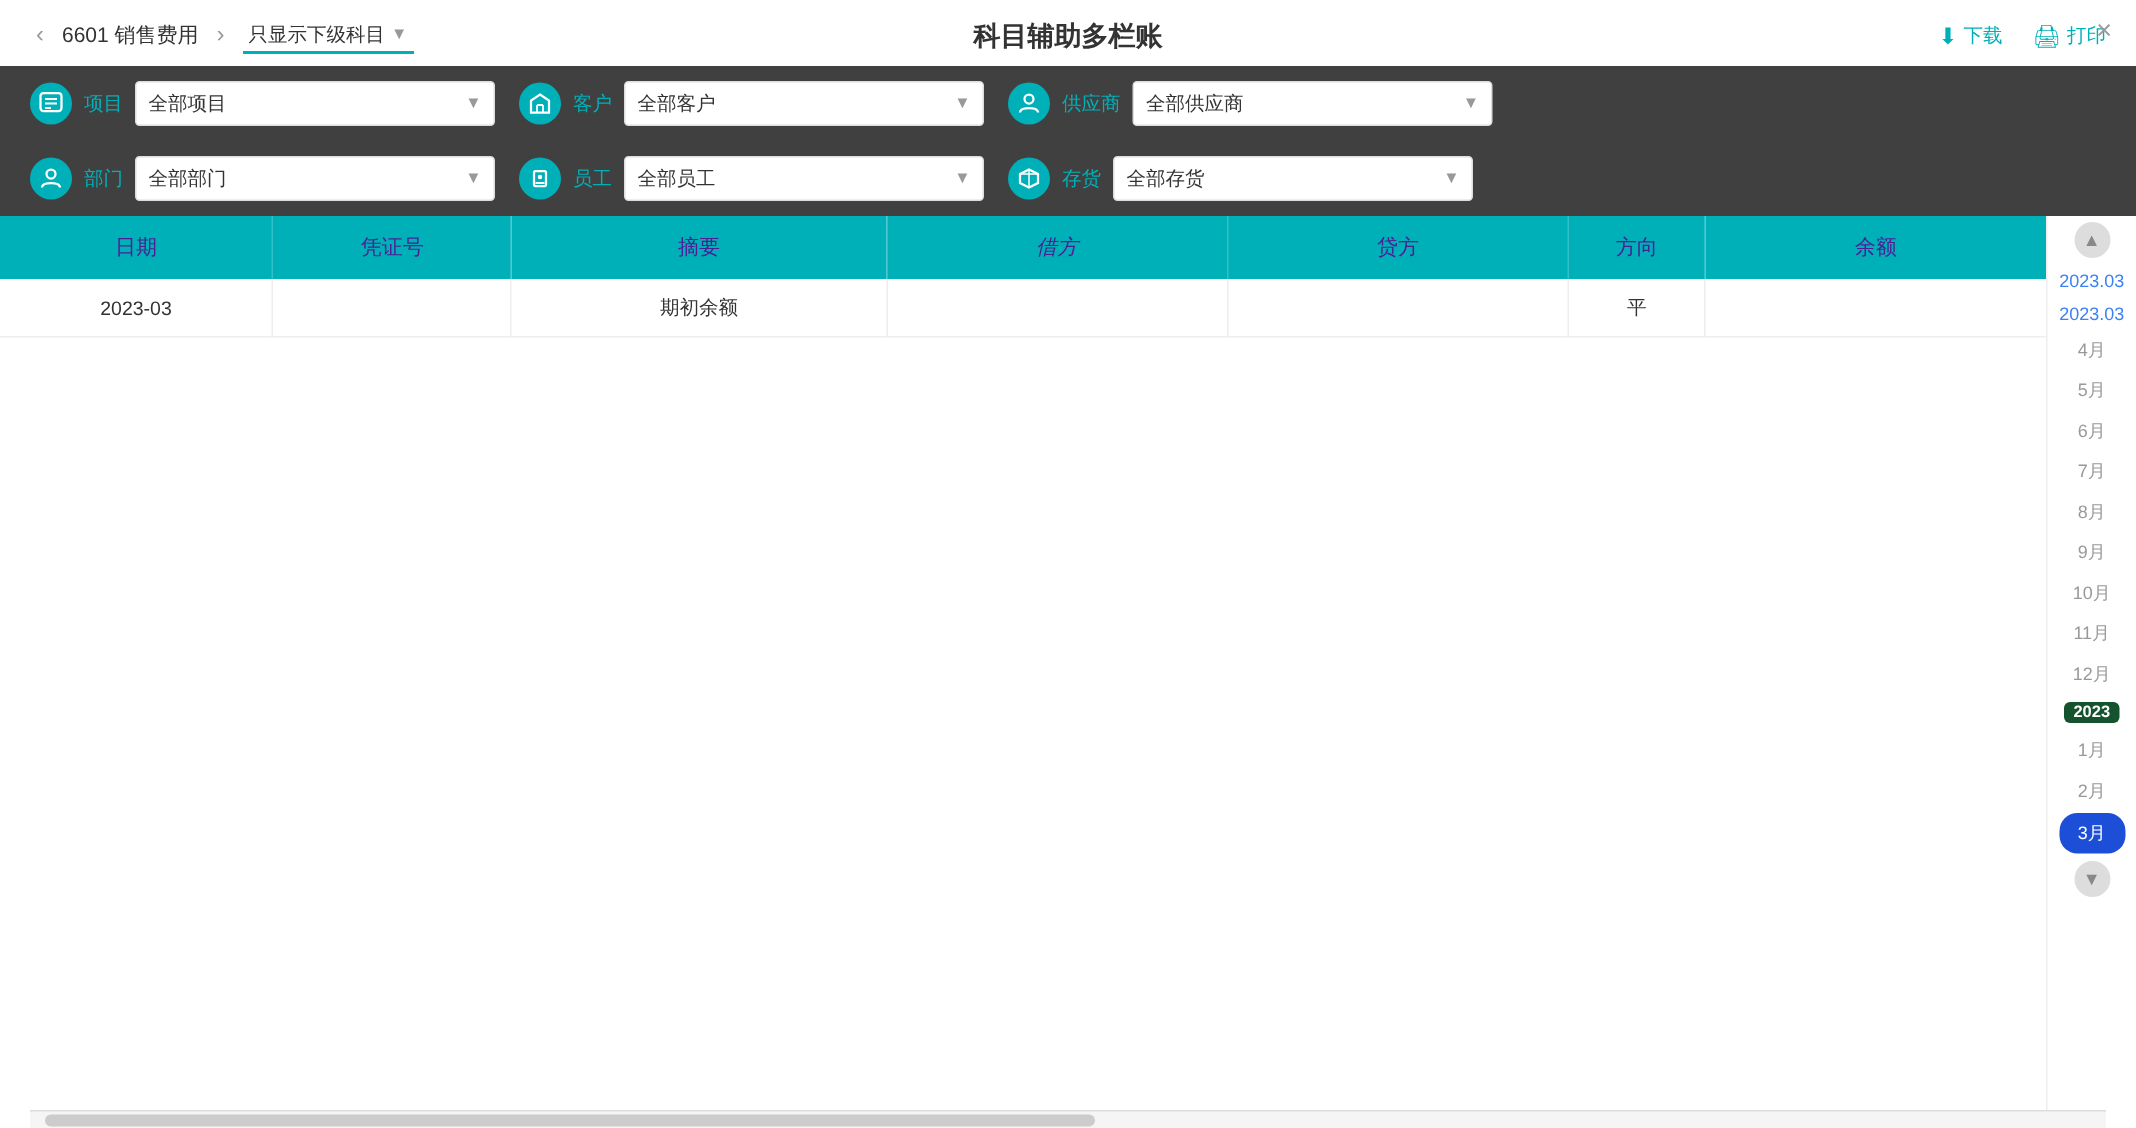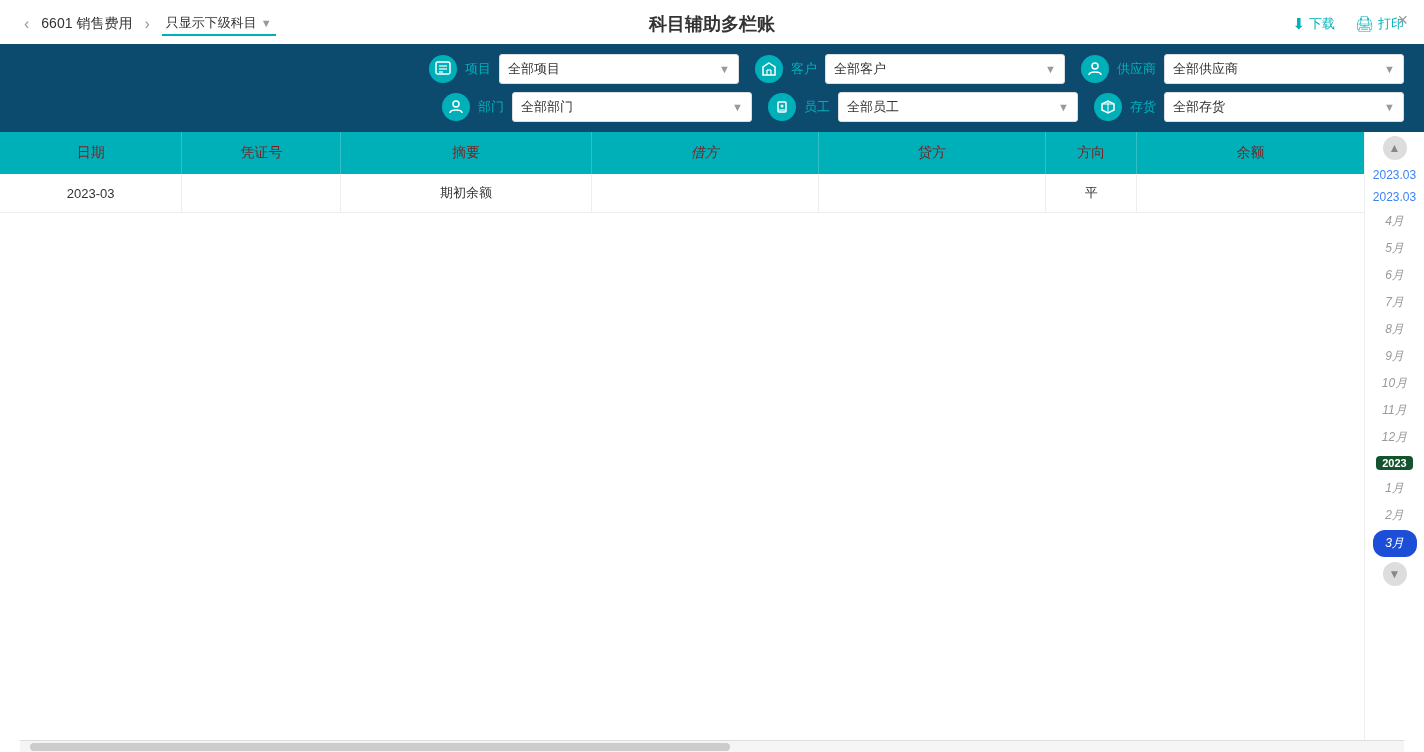--- a/index.html
+++ b/index.html
@@ -83,23 +83,22 @@
       cursor: pointer;
       position: absolute;
       right: 16px;
       top: 10px;
     }
     
     .filter-area {
       padding: 10px 20px;
       display: flex;
       flex-direction: column;
-      gap: 8px;
-      background: #0c4a6e;
-      align-items: flex-end;
+      gap: 20px;
+      background: #404040;
     }
     .filter-row {
       display: flex;
       align-items: center;
       gap: 16px;
     }
     .filter-item {
       display: flex;
       align-items: center;
       gap: 8px;
@@ -148,21 +147,21 @@
       overflow: auto;
       position: relative;
     }
     table {
       width: 100%;
       border-collapse: collapse;
       table-layout: fixed;
     }
     thead tr {
       background: #00b0b9;
-      color: #7f1d1d;
+      color: #4c1d95;
     }
     thead th {
       padding: 12px 8px;
       text-align: center;
       font-weight: 500;
       font-size: 14px;
       border-right: 1px solid rgba(255,255,255,0.2);
     }
     thead th:last-child { border-right: none; }
     tbody tr {
@@ -229,21 +228,20 @@
     .timeline-item {
       font-size: 12px;
       color: #999;
       padding: 5px 4px;
       cursor: pointer;
       text-align: left;
       width: 100%;
       display: flex;
       align-items: center;
       justify-content: center;
-      font-style: italic;
     }
     .timeline-item.selected-month {
       background: #1d4ed8;
       color: #fff;
       border-radius: 12px;
       width: 44px;
       margin: 1px auto;
     }
     .year-badge {
       background: #14532d;

